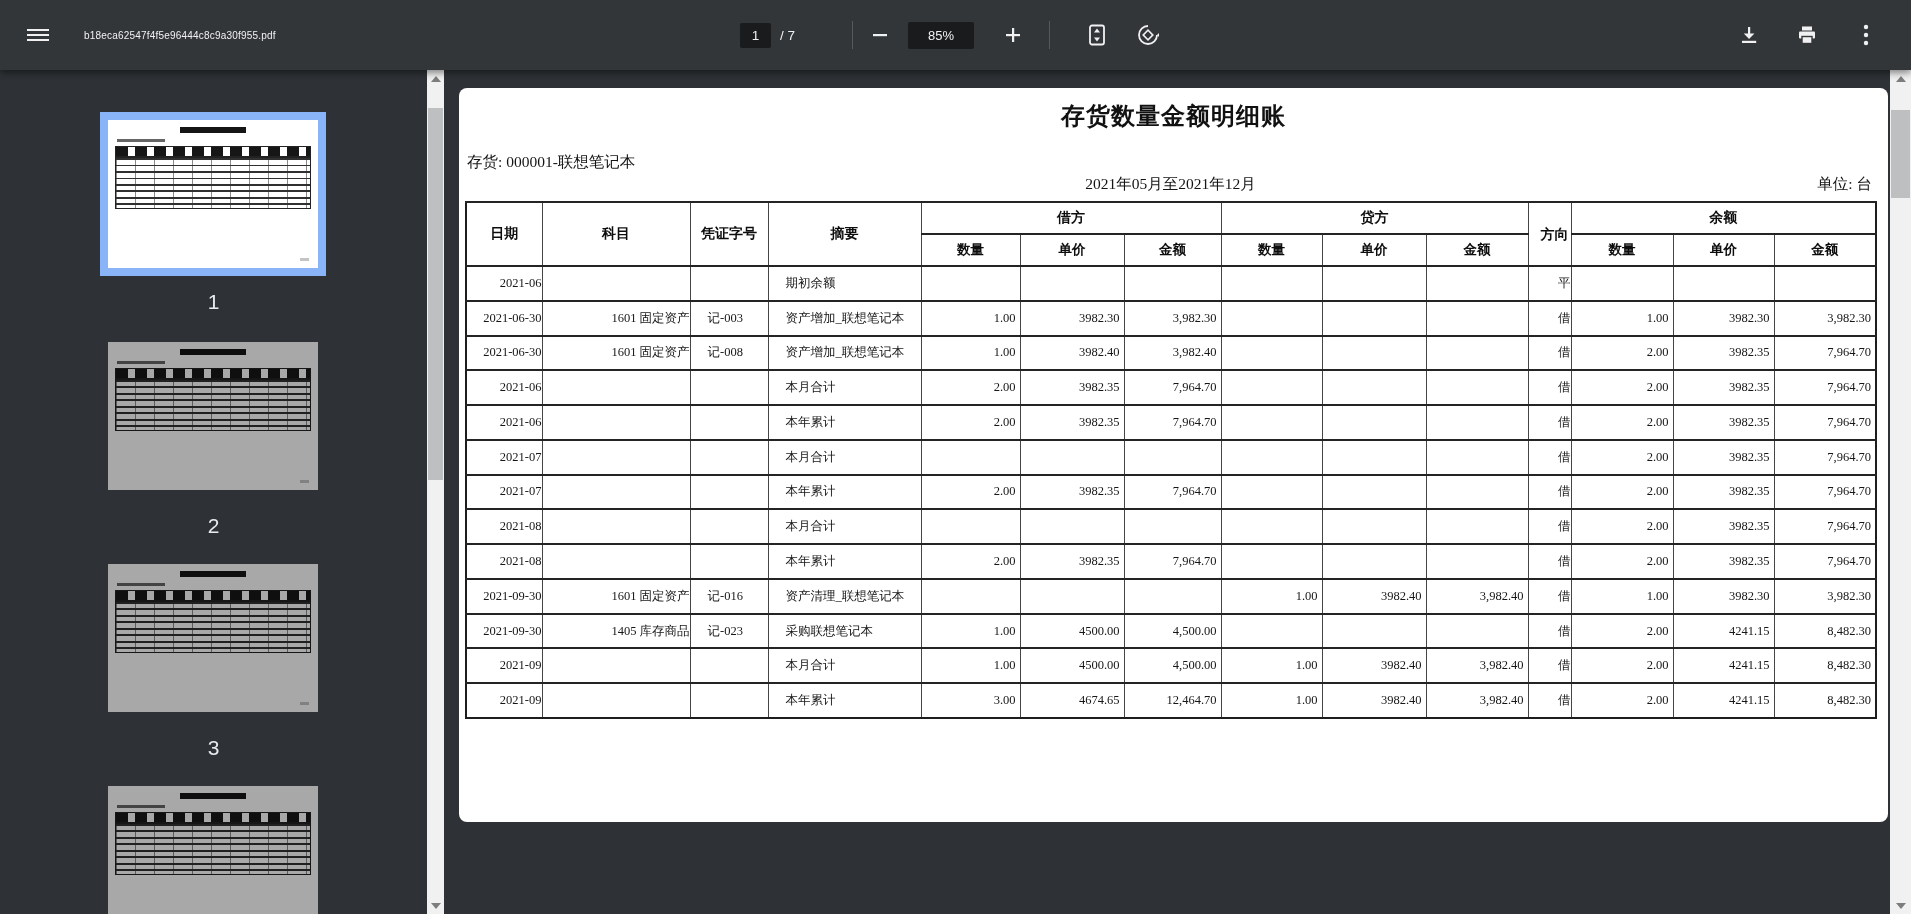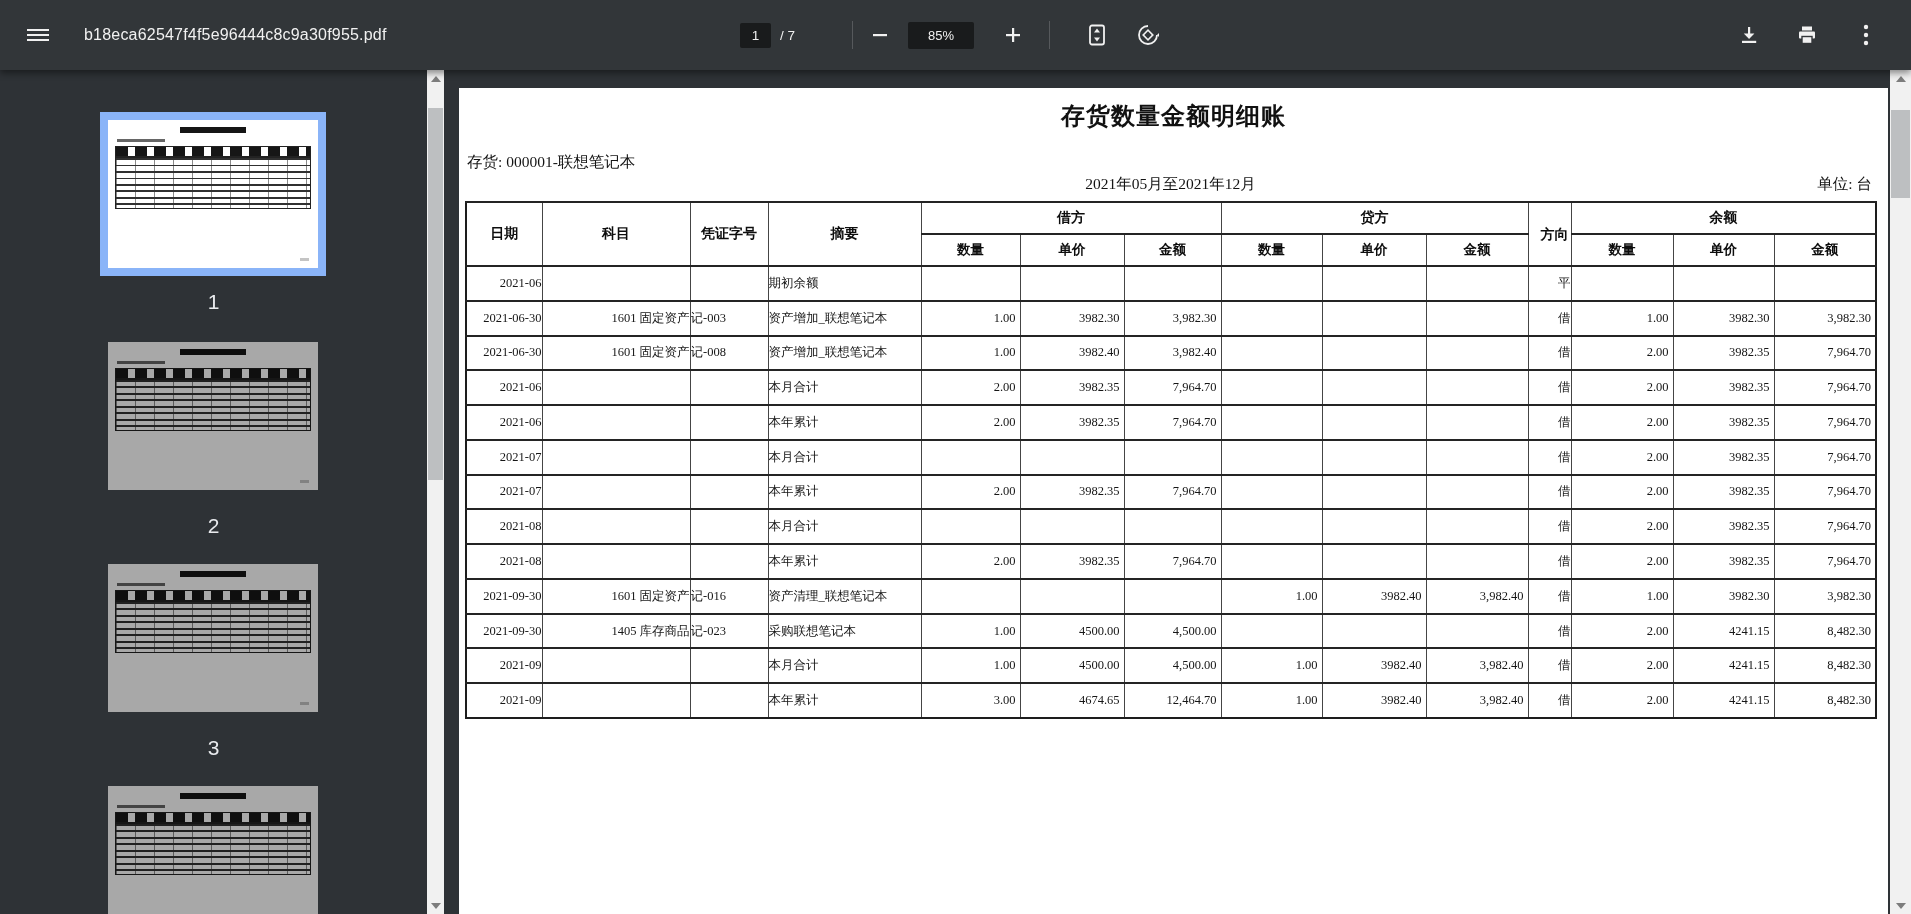--- a/index.html
+++ b/index.html
@@ -7,21 +7,21 @@
               font-family:"Liberation Sans","DejaVu Sans",sans-serif; }
 
   
   .toolbar { position:absolute; left:0; top:0; width:1911px; height:70px;
              background:#323639; z-index:20; box-shadow:0 3px 7px rgba(0,0,0,.45); }
   .tb-item { position:absolute; top:0; height:70px; display:flex; align-items:center; color:#f1f1f1; }
   .icon-btn { position:absolute; width:40px; height:40px; top:15px; border-radius:50%;
               display:flex; align-items:center; justify-content:center; cursor:pointer; }
   .icon-btn svg { display:block; }
   .hamburger span { display:block; width:22px; height:2.6px; background:#f1f1f1; margin:2.6px 0; }
-  .filename { left:84px; font-size:16px; letter-spacing:.2px; }
+  .filename { left:84px; font-size:10px; letter-spacing:.2px; }
   .page-box { position:absolute; left:740px; top:23px; width:31px; height:25px; background:#191b1c;
               border:none; border-radius:2px; color:#f1f1f1; text-align:center; font-size:13.5px; }
   .page-total { left:780px; font-size:13.5px; }
   .tb-sep { position:absolute; top:21px; width:1px; height:28px; background:#56595c; }
   .zoom-box { position:absolute; left:908px; top:22px; width:66px; height:27px; background:#191b1c;
               border-radius:2px; color:#f1f1f1; font-size:13px; display:flex; align-items:center; justify-content:center; }
 
   
   .content { position:absolute; left:0; top:70px; width:1911px; height:844px; background:#2e3236; }
 
@@ -46,39 +46,39 @@
   .scrollbar { position:absolute; top:0; height:844px; background:#f1f1f1; }
   .sb-side { left:427px; width:17px; }
   .sb-main { left:1890px; width:21px; }
   .sb-arrow { position:absolute; left:0; width:100%; height:17px; display:flex; align-items:center; justify-content:center; cursor:pointer; }
   .tri-up { width:0; height:0; border-left:5px solid transparent; border-right:5px solid transparent; border-bottom:6px solid #7d7d7d; }
   .tri-down { width:0; height:0; border-left:5px solid transparent; border-right:5px solid transparent; border-top:6px solid #7d7d7d; }
   .sb-thumb { position:absolute; left:1px; right:1px; background:#bdbfc1; cursor:pointer; }
 
   
   .viewer { position:absolute; left:444px; top:0; width:1446px; height:844px; }
-  .page { position:absolute; left:15px; top:18px; width:1429px; height:826px; background:#ffffff; color:#111; }
+  .page { position:absolute; left:15px; top:18px; width:1429px; height:734px; background:#ffffff; color:#111;border-radius:8px; }
   .doc-title { position:absolute; top:12px; left:0; width:100%; text-align:center;
                font-size:24px; font-weight:bold; letter-spacing:1px; }
   .doc-line { position:absolute; font-family:"Liberation Serif","DejaVu Serif",serif; font-size:15.5px; color:#141414; }
   .inv { left:8px; top:64px; }
   .range { left:6px; top:86px; width:1411px; text-align:center; }
   .unit { right:16px; top:86px; }
 
   
   .ledger { position:absolute; left:6px; top:113px; width:1411px; border-collapse:collapse; table-layout:fixed;
             font-family:"Liberation Serif","DejaVu Serif",serif; }
   .ledger th, .ledger td { border-left:1px solid #454545; border-top:2px solid #242424; overflow:hidden; white-space:nowrap; }
   .ledger { border:2px solid #1d1d1d; }
   .ledger thead th { font-family:"Liberation Sans","DejaVu Sans",sans-serif; font-weight:bold;
                      font-size:14px; height:32px; text-align:center; color:#0d0d0d; }
   .ledger thead .sub th { font-size:13.5px; }
   .ledger td { height:34.77px; font-size:12.5px; color:#161616; }
   td.a-c { text-align:right; }
-  td.a-l { text-align:left; padding-left:0; }
+  td.a-l { text-align:left; padding-left:17px; }
   td.a-r { text-align:right; padding-right:4px; }
   .dir-th { font-size:13.5px; line-height:15px; white-space:normal; padding:16px 12px; }
 </style>
 </head>
 <body>
 
 <div class="toolbar">
   <div class="icon-btn hamburger" style="left:18px;">
     <div>
         <span></span>

